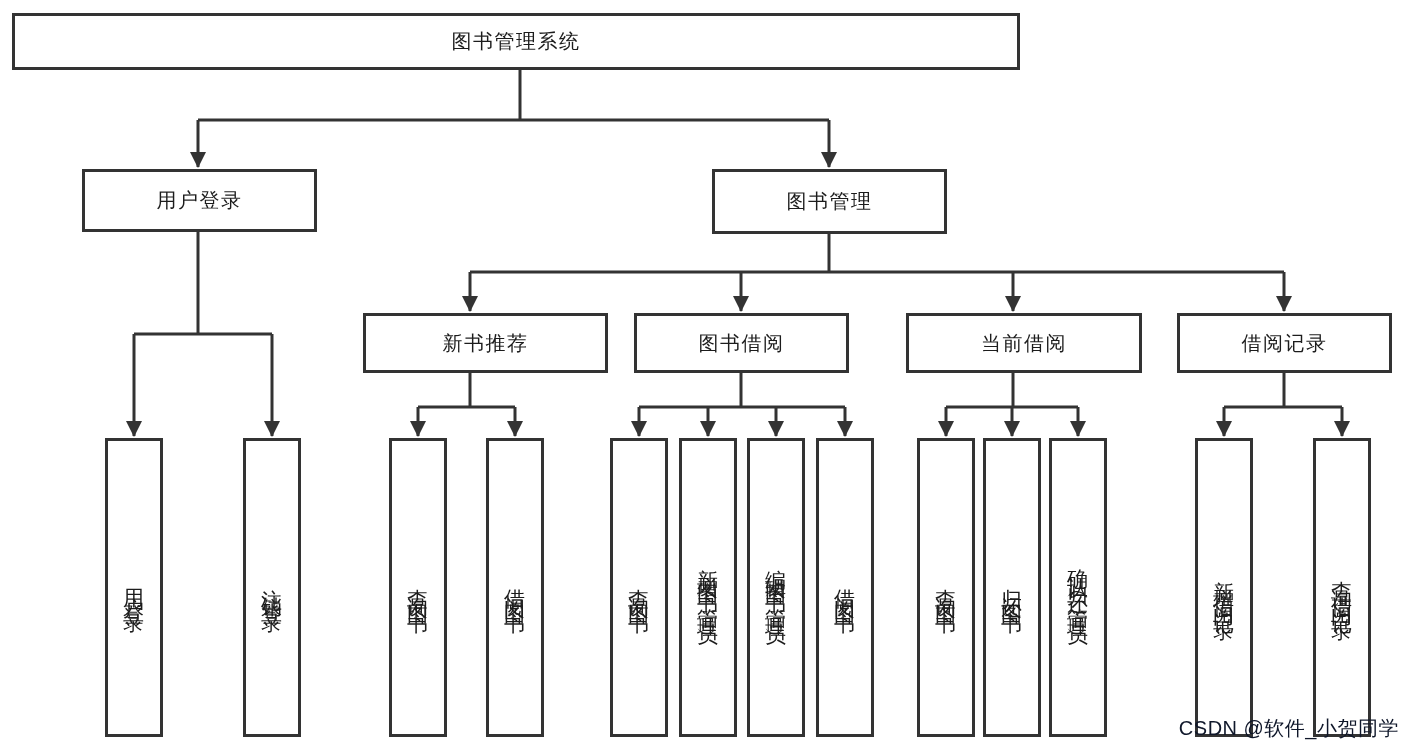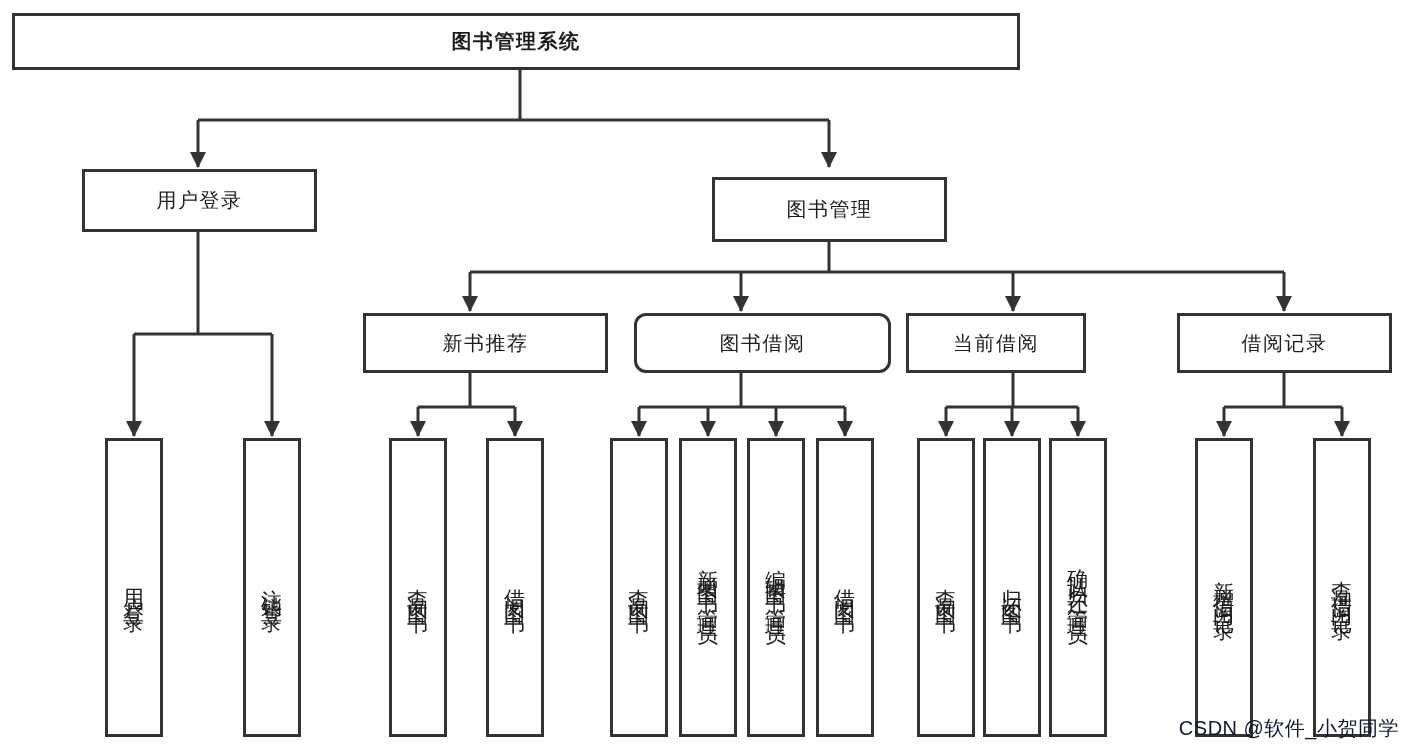--- a/index.html
+++ b/index.html
@@ -70,38 +70,38 @@
       <line x1="1012" y1="407" x2="1012" y2="436" marker-end="url(#arw)"></line>
       <line x1="1078" y1="407" x2="1078" y2="436" marker-end="url(#arw)"></line>
 
       <line x1="1284" y1="373" x2="1284" y2="407"></line>
       <line x1="1224" y1="407" x2="1342" y2="407"></line>
       <line x1="1224" y1="407" x2="1224" y2="436" marker-end="url(#arw)"></line>
       <line x1="1342" y1="407" x2="1342" y2="436" marker-end="url(#arw)"></line>
     </g>
   </svg>
 
-  <div class="node" style="left:12px;top:13px;width:1008px;height:57px;font-weight:bold;">
+  <div class="node" style="left:12px;top:13px;width:1008px;height:57px;">
     <span class="h-label">图书管理系统</span>
   </div>
 
   <div class="node" style="left:82px;top:169px;width:235px;height:63px;">
     <span class="h-label">用户登录</span>
   </div>
-  <div class="node" style="left:712px;top:169px;width:235px;height:65px;margin-top:8px;">
+  <div class="node" style="left:712px;top:169px;width:235px;height:65px;">
     <span class="h-label">图书管理</span>
   </div>
 
   <div class="node" style="left:363px;top:313px;width:245px;height:60px;">
     <span class="h-label">新书推荐</span>
   </div>
-  <div class="node" style="left:634px;top:313px;width:257px;height:60px;border-radius:12px;">
+  <div class="node" style="left:634px;top:313px;width:215px;height:60px;">
     <span class="h-label">图书借阅</span>
   </div>
-  <div class="node" style="left:906px;top:313px;width:180px;height:60px;">
+  <div class="node" style="left:906px;top:313px;width:236px;height:60px;">
     <span class="h-label">当前借阅</span>
   </div>
   <div class="node" style="left:1177px;top:313px;width:215px;height:60px;">
     <span class="h-label">借阅记录</span>
   </div>
 
   <div class="node leaf" style="left:105px;top:438px;width:58px;height:299px;">
     <span class="v-label">用户登录</span>
   </div>
   <div class="node leaf" style="left:243px;top:438px;width:58px;height:299px;">

